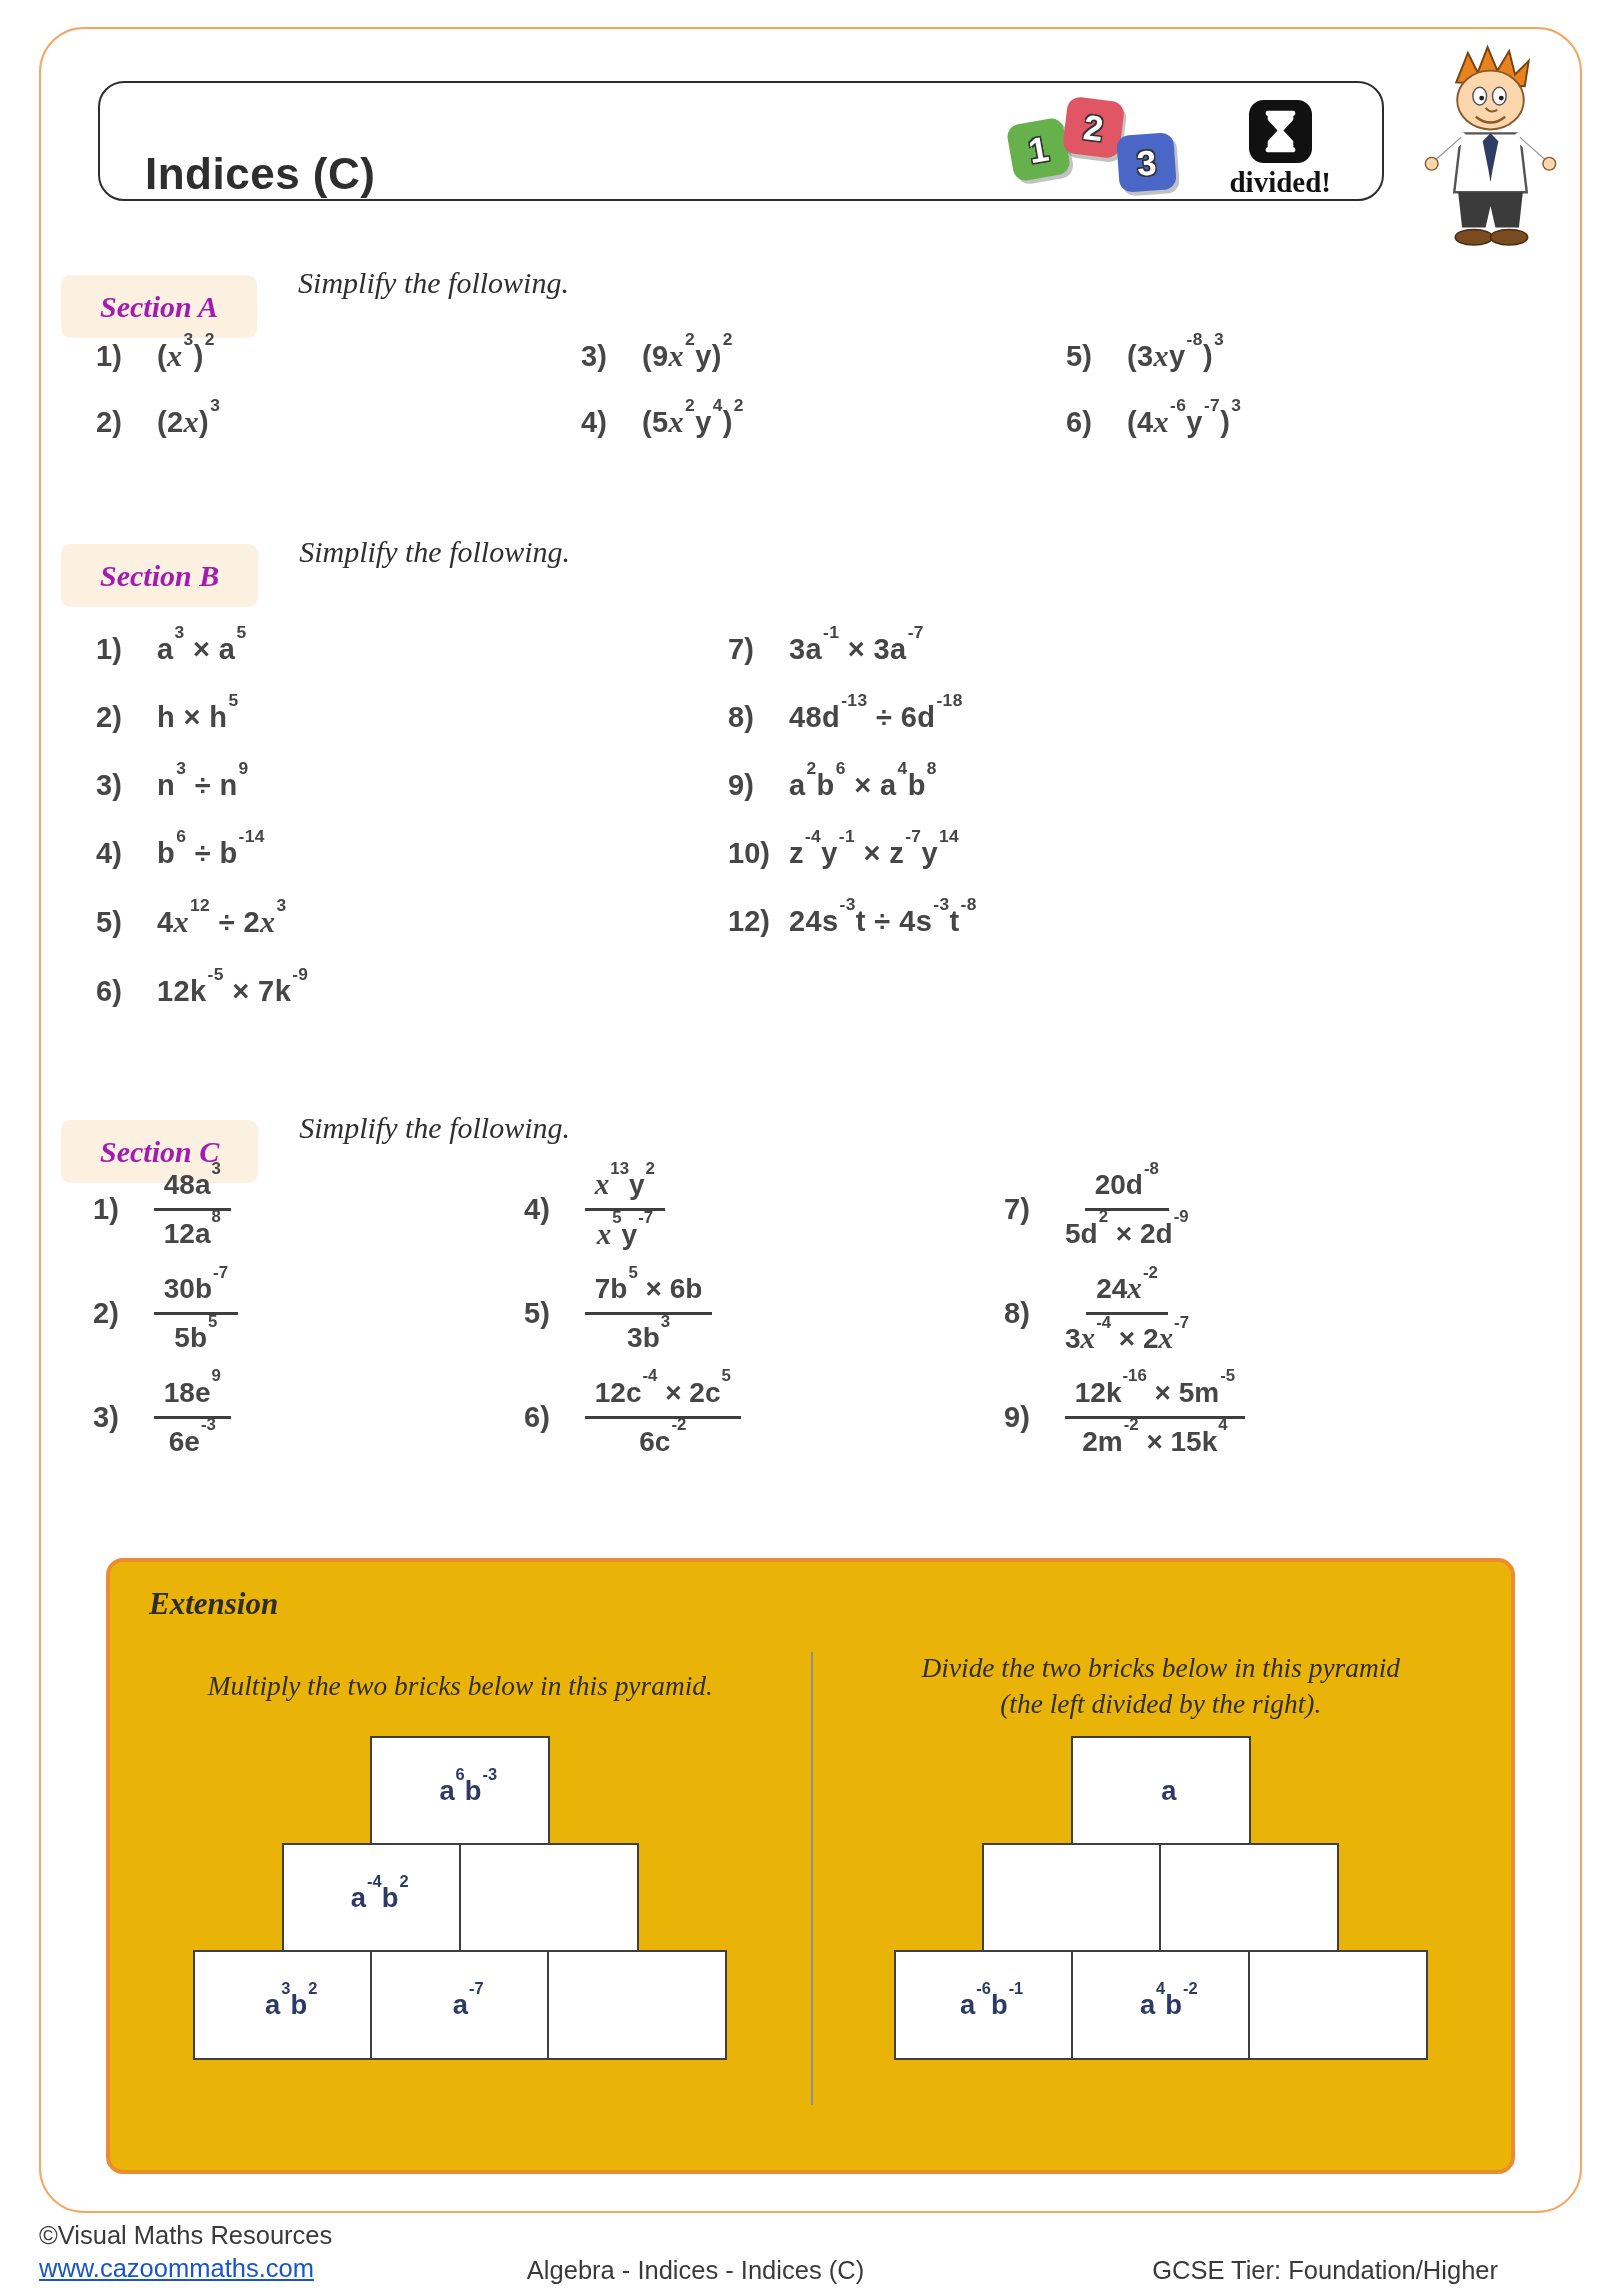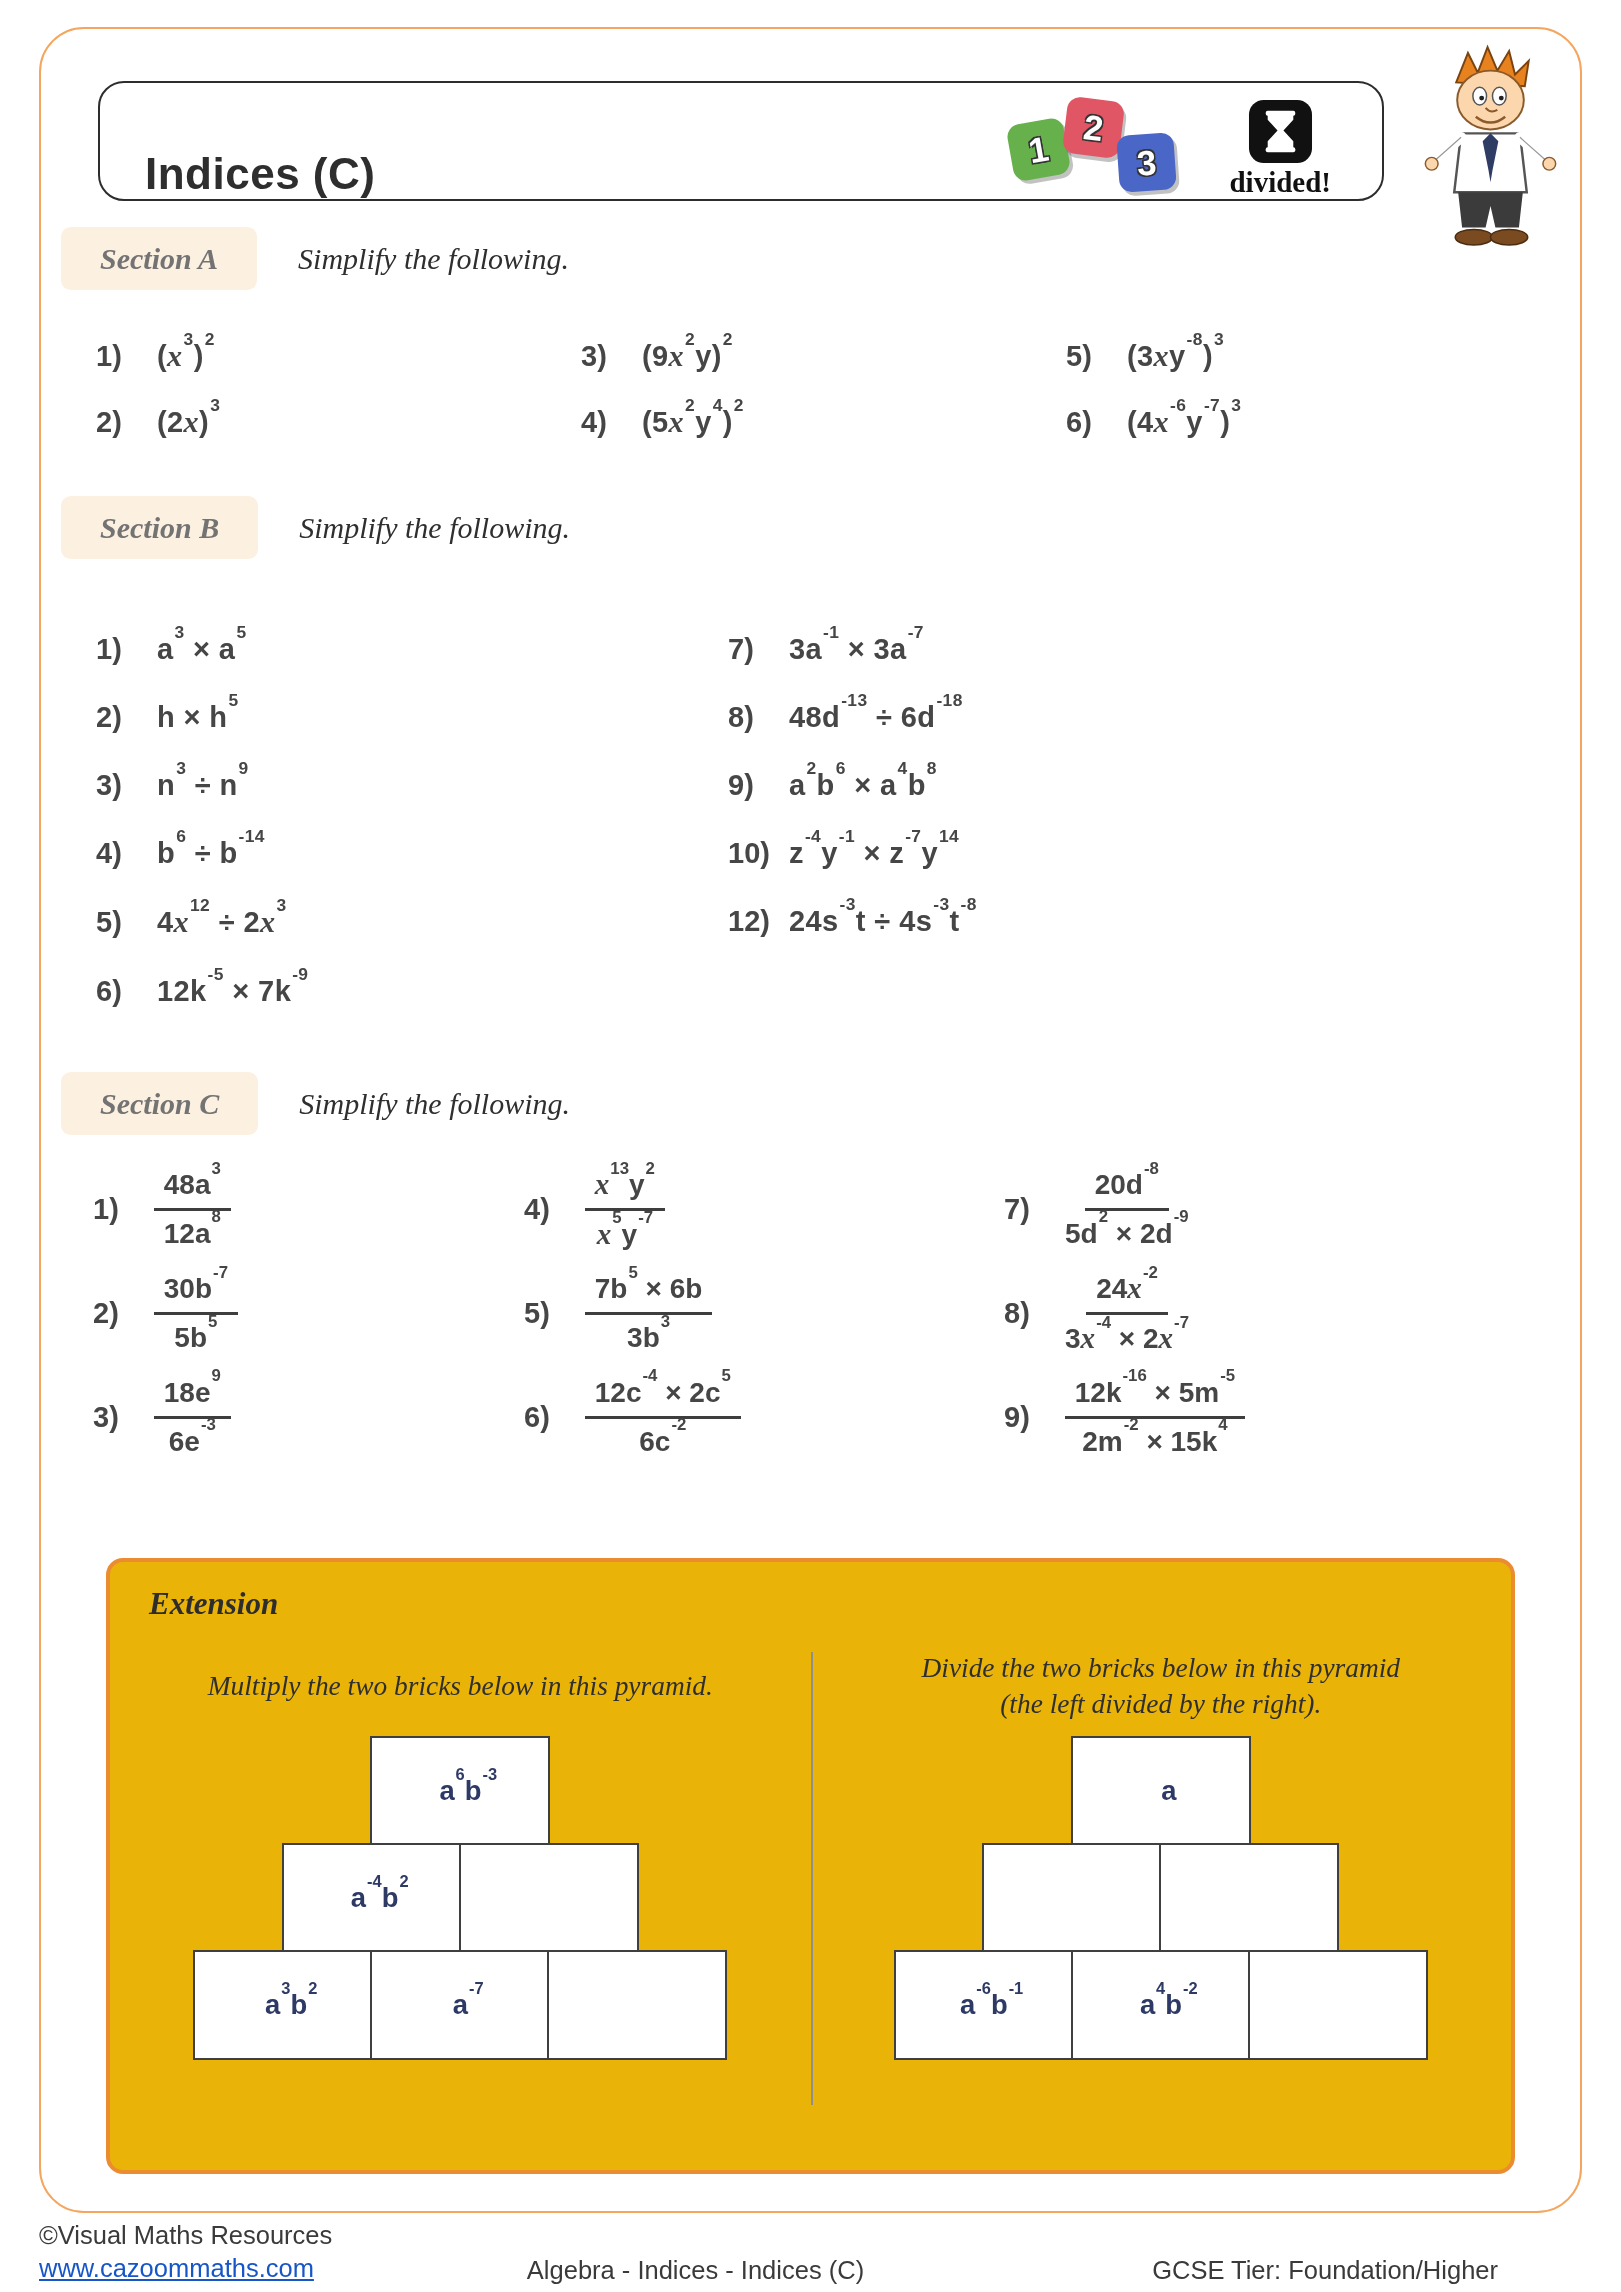--- a/index.html
+++ b/index.html
@@ -74,21 +74,22 @@
     z-index: 2;
   }
   .section-label {
     background: #FCF0E1;
     border-radius: 9.8px;
     padding: 14.7px 39px;
     font-family: "Liberation Serif", serif;
     font-style: italic;
     font-weight: 700;
     font-size: 30px;
-    color: #737373;
+    color: #a21caf;
+    margin-top: 48px;
   }
   .section-instruction {
     margin-left: 41px;
     font-family: "Liberation Serif", serif;
     font-style: italic;
     font-size: 30px;
     color: #2f2f2f;
   }
 
   

